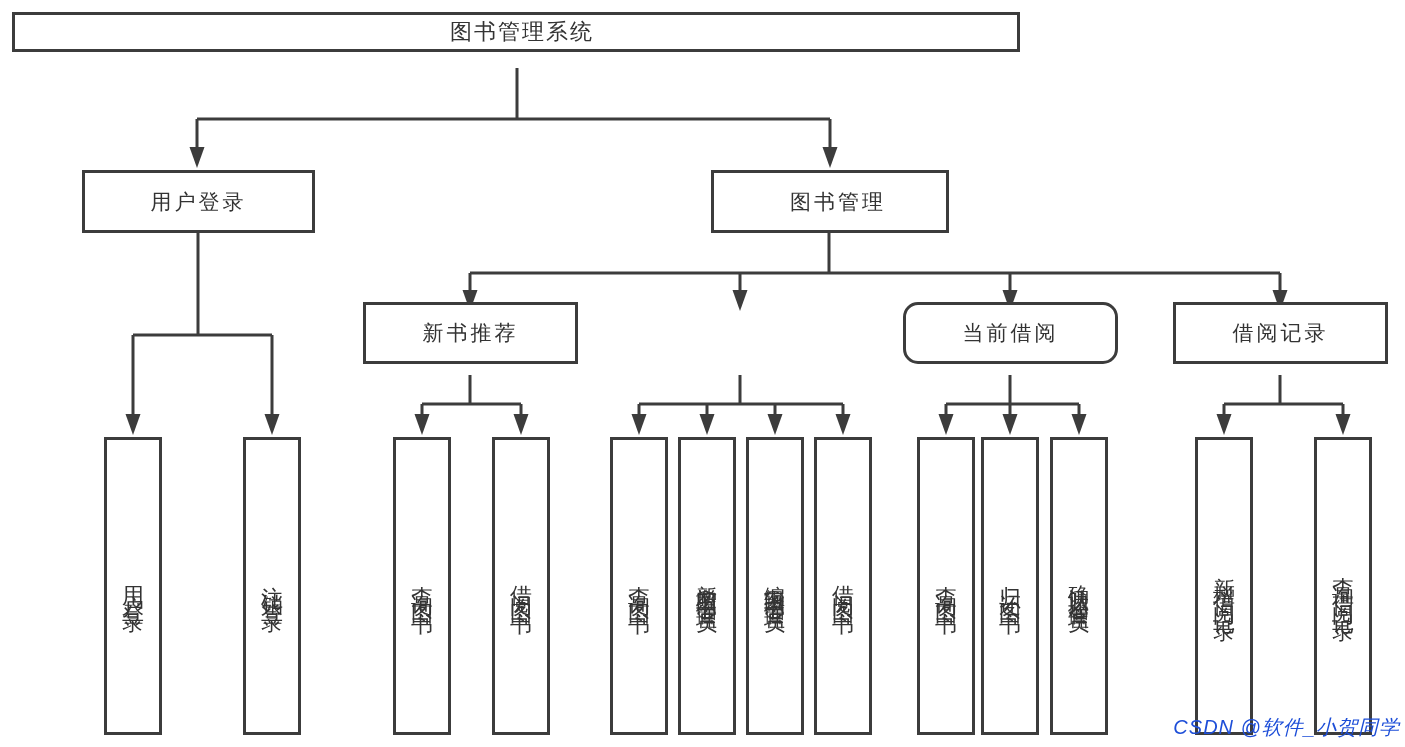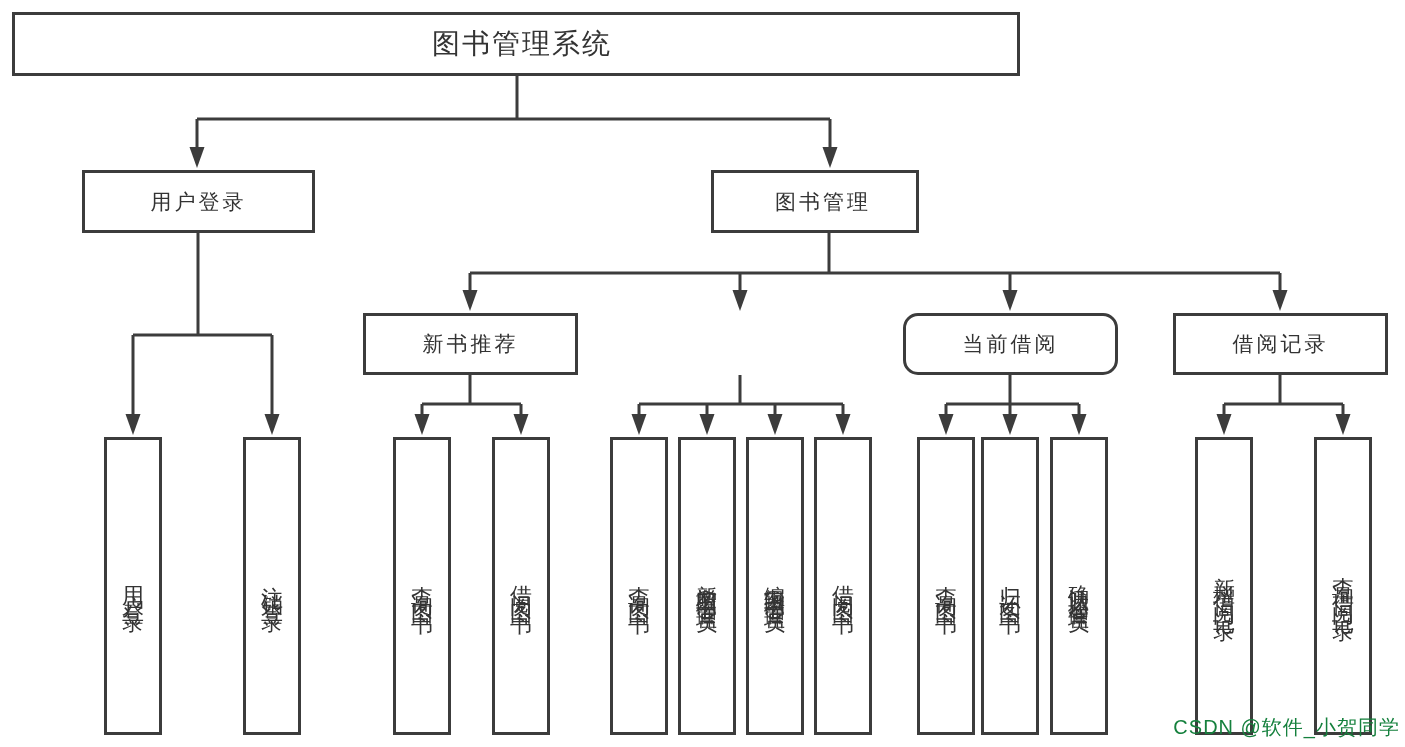--- a/index.html
+++ b/index.html
@@ -33,31 +33,31 @@
     justify-content: center;
   }
   .hbox {
     font-size: 21px;
     letter-spacing: 3px;
   }
   .root-box {
     left: 12px;
     top: 12px;
     width: 1008px;
-    height: 64px;
-    font-size: 28px;
+    height: 40px;
+    font-size: 22px;
     letter-spacing: 2px;
     padding-left: 12px;
   }
   .lvl2 {
     top: 170px;
     height: 63px;
   }
   .lvl3 {
-    top: 313px;
+    top: 302px;
     width: 215px;
     height: 62px;
   }
   .vbox {
     top: 437px;
     width: 58px;
     height: 298px;
   }
   .vbox .vtext {
     writing-mode: vertical-rl;
@@ -70,23 +70,24 @@
   }
   .vbox.tight .vtext {
     font-size: 21px;
     letter-spacing: 4px;
   }
   #watermark {
     position: absolute;
     right: 5px;
     bottom: 6px;
     font-size: 20px;
-    color: #15803d;
+    color: #1d4ed8;
     letter-spacing: 1px;
     white-space: nowrap;
+    font-style: italic;
   }
 </style>
 </head>
 <body>
 
 <div id="stage">
 
   <svg id="connectors" viewBox="0 0 1405 747" xmlns="http://www.w3.org/2000/svg">
     <path fill="none" stroke="#3c3c3c" stroke-width="3" d="
       M517,68 V119 M197,119 H830 M197,119 V150 M830,119 V150
@@ -119,21 +120,21 @@
     </g>
   </svg>
 
   <div class="node hbox root-box">
     <span>图书管理系统</span>
   </div>
 
   <div class="node hbox lvl2" style="left:82px;width:233px;">
     <span>用户登录</span>
   </div>
-  <div class="node hbox lvl2" style="left:711px;width:208px;padding-left:16px;">
+  <div class="node hbox lvl2" style="left:711px;width:238px;padding-left:16px;">
     <span>图书管理</span>
   </div>
 
   <div class="node hbox lvl3" style="left:363px;">
     <span>新书推荐</span>
   </div>
   <div class="node hbox lvl3" style="left:903px;border-radius:15px;">
     <span>当前借阅</span>
   </div>
   <div class="node hbox lvl3" style="left:1173px;">

